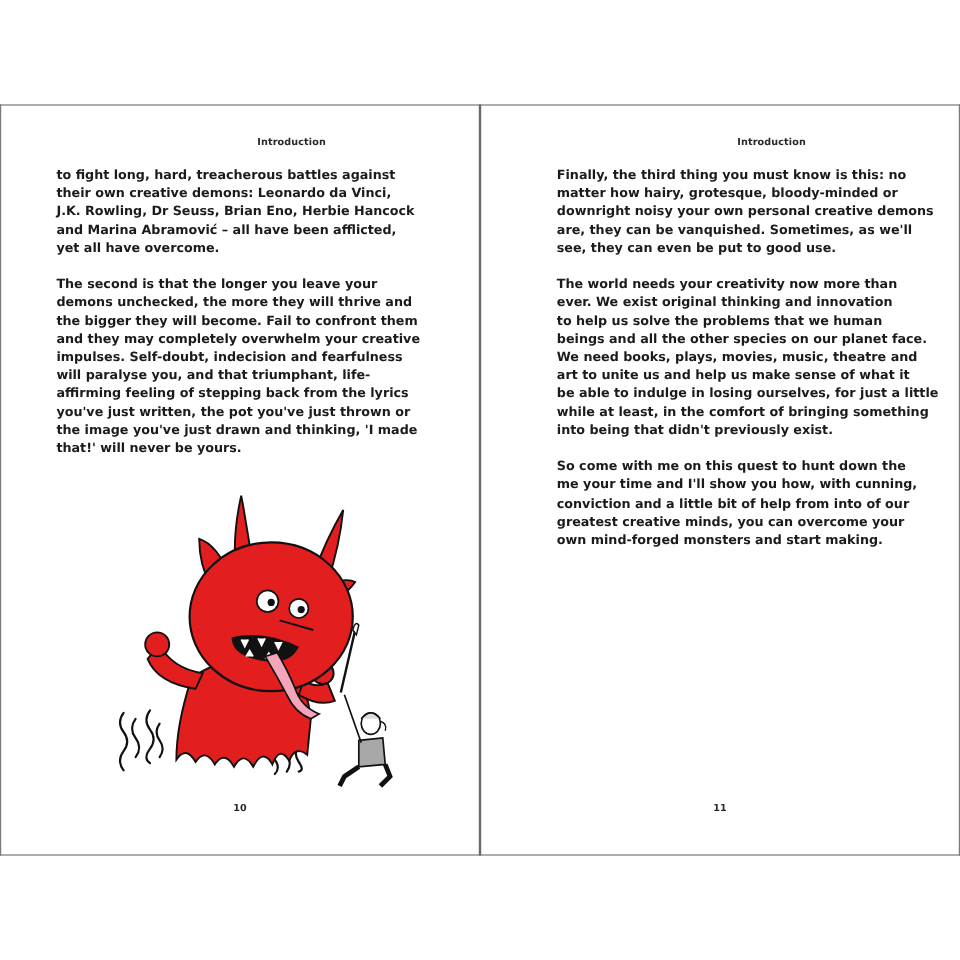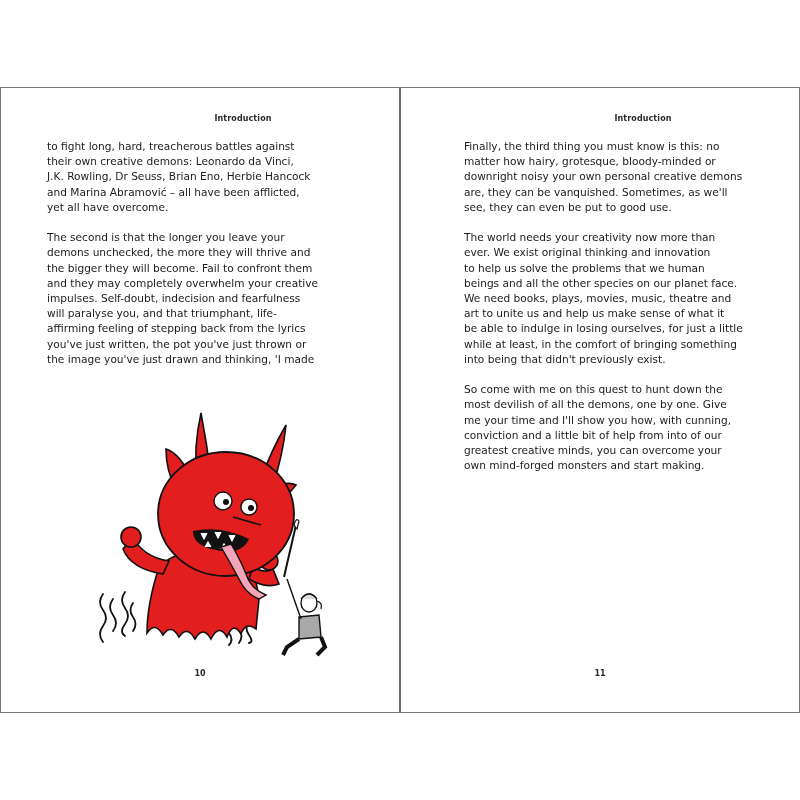--- a/index.html
+++ b/index.html
@@ -9,21 +9,21 @@
     .edge-right { position:absolute; right:0; top:87px; width:1px; height:626px; background:#7a7a7a; }
     .gutter { position:absolute; left:399px; top:87px; width:2px; height:626px; background:#6a6a6a; }
     .page { position:absolute; top:88px; width:398px; height:624px; }
     .page.left { left:1px; }
     .page.right { left:401px; }
     .running-head { position:absolute; top:26px; width:100%; text-align:center; font-size:8px; font-weight:bold; color:#2a2a2a; letter-spacing:0.1px;padding-left:43px; }
     .body-text { position:absolute; font-size:10.6px; line-height:15.2px; color:#1b1b1b; }
     .page.left .body-text { left:46px; top:51px; width:320px; }
     .page.right .body-text { left:63px; top:51px; width:320px; }
     .para { margin:0 0 15.2px 0; }
-    .line { display:block; white-space:nowrap; }
+    .line { display:block; white-space:nowrap;font-weight:bold; }
     .folio { position:absolute; top:581px; width:100%; text-align:center; font-size:8px; font-weight:bold; color:#2a2a2a; }
     .illustration { position:absolute; left:80px; top:301px; width:270px; height:270px; }
   </style>
 </head>
 <body>
 
 <div class="spread"></div>
 <div class="edge-left"></div>
 <div class="edge-right"></div>
 <div class="gutter"></div>
@@ -41,20 +41,21 @@
     <p class="para">
       <span class="line">The second is that the longer you leave your</span>
       <span class="line">demons unchecked, the more they will thrive and</span>
       <span class="line">the bigger they will become. Fail to confront them</span>
       <span class="line">and they may completely overwhelm your creative</span>
       <span class="line">impulses. Self-doubt, indecision and fearfulness</span>
       <span class="line">will paralyse you, and that triumphant, life-</span>
       <span class="line">affirming feeling of stepping back from the lyrics</span>
       <span class="line">you've just written, the pot you've just thrown or</span>
       <span class="line">the image you've just drawn and thinking, 'I made</span>
+      <span class="line">that!' will never be yours.</span>
     </p>
   </div>
 
   <div class="illustration">
     <svg width="270" height="270" viewBox="0 0 270 270" xmlns="http://www.w3.org/2000/svg">
       <g stroke="#111" stroke-width="1.8" stroke-linecap="round" fill="none">
         <path d="M22 205 q-6 8 0 16 q6 8 0 16 q-6 8 0 16"></path>
         <path d="M32 210 q-6 8 0 16 q6 8 0 16"></path>
         <path d="M44 203 q-6 8 0 16 q6 8 0 16 q-6 8 0 12"></path>
         <path d="M52 214 q-5 7 0 14 q5 7 0 14"></path>
@@ -130,21 +131,20 @@
       <span class="line">to help us solve the problems that we human</span>
       <span class="line">beings and all the other species on our planet face.</span>
       <span class="line">We need books, plays, movies, music, theatre and</span>
       <span class="line">art to unite us and help us make sense of what it</span>
       <span class="line">be able to indulge in losing ourselves, for just a little</span>
       <span class="line">while at least, in the comfort of bringing something</span>
       <span class="line">into being that didn't previously exist.</span>
     </p>
     <p class="para">
       <span class="line">So come with me on this quest to hunt down the</span>
-      <span class="line">most devilish of all the demons, one by one. Give</span>
       <span class="line">me your time and I'll show you how, with cunning,</span>
       <span class="line">conviction and a little bit of help from into of our</span>
       <span class="line">greatest creative minds, you can overcome your</span>
       <span class="line">own mind-forged monsters and start making.</span>
     </p>
   </div>
   <div class="folio">11</div>
 </div>
 
 </body></html>

